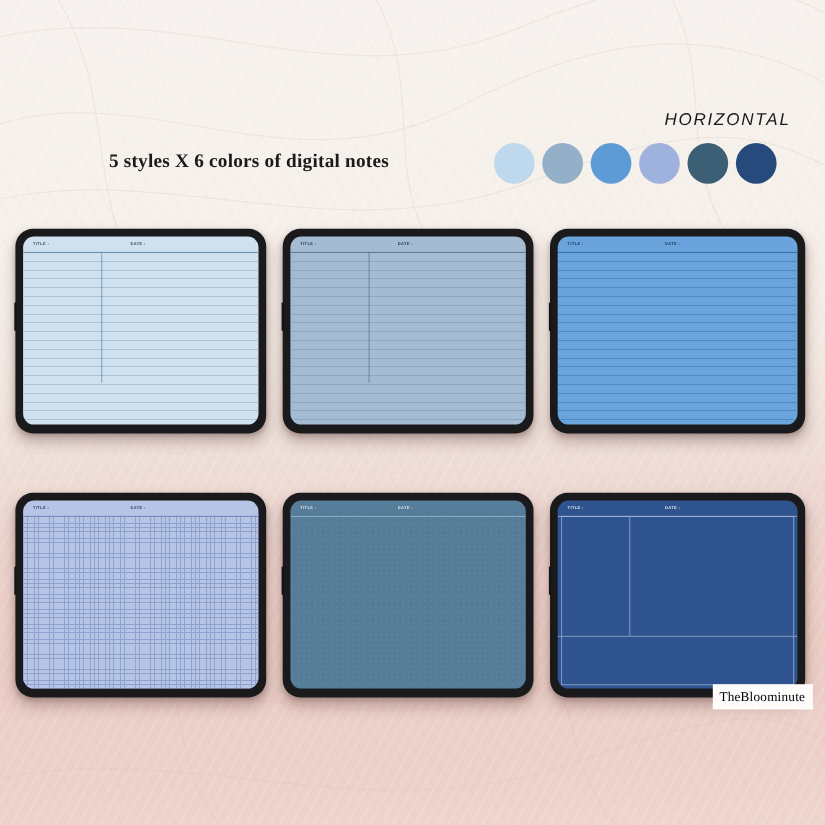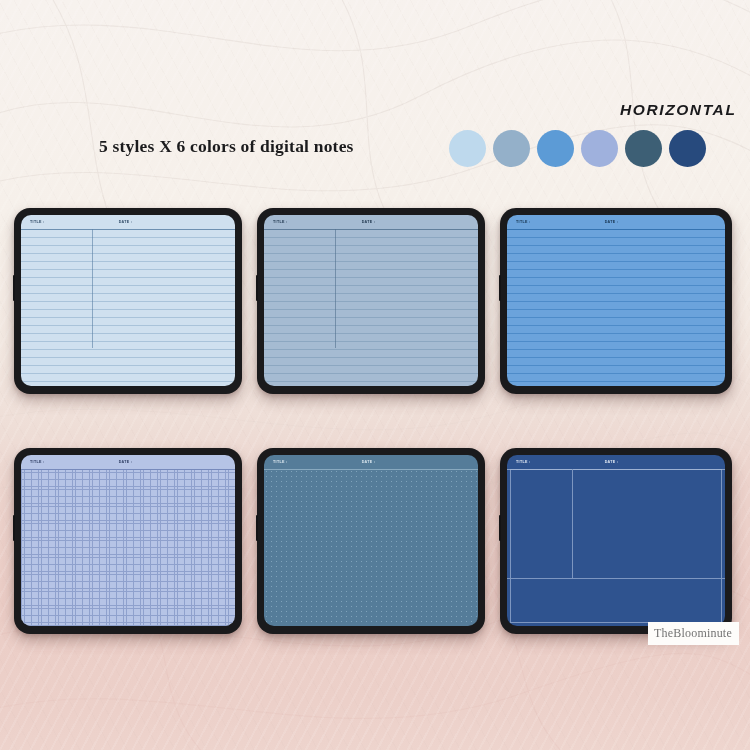--- a/index.html
+++ b/index.html
@@ -54,23 +54,23 @@
     left:138px; top:72px;
     font-size:47px;
     font-weight:bold;
     letter-spacing:-0.5px;
     color:#111112;
     white-space:nowrap;
     font-family:"Liberation Sans", sans-serif;
   }
   #orientation{
     position:absolute;
-    left:620px; top:101px;
+    left:604px; top:101px;
     font-size:15.5px;
-    font-weight:bold;
+    font-weight:normal;
     font-style:italic;
     letter-spacing:1.6px;
     color:#1a1a1c;
     white-space:nowrap;
   }
   #subtitle{
     position:absolute;
     left:99px; top:136px;
     font-size:17.5px;
     color:#1b1b1d;
@@ -140,21 +140,21 @@
   
   .fill{ position:absolute; left:0; right:0; top:14px; bottom:0; }
   .vdiv{ position:absolute; top:14px; width:1px; z-index:3; }
   .hrule{ position:absolute; left:0; right:0; height:1px; z-index:3; }
 
   
   #watermark{
     position:absolute;
     left:648px; top:622px;
     background:#fdfcfa;
-    color:#737373;
+    color:#000000;
     font-family:"Liberation Serif", serif;
     font-size:12px;
     letter-spacing:.2px;
     padding:4px 7px 4px 6px;
     white-space:nowrap;
     z-index:40;
   }
 </style>
 </head>
 <body>

